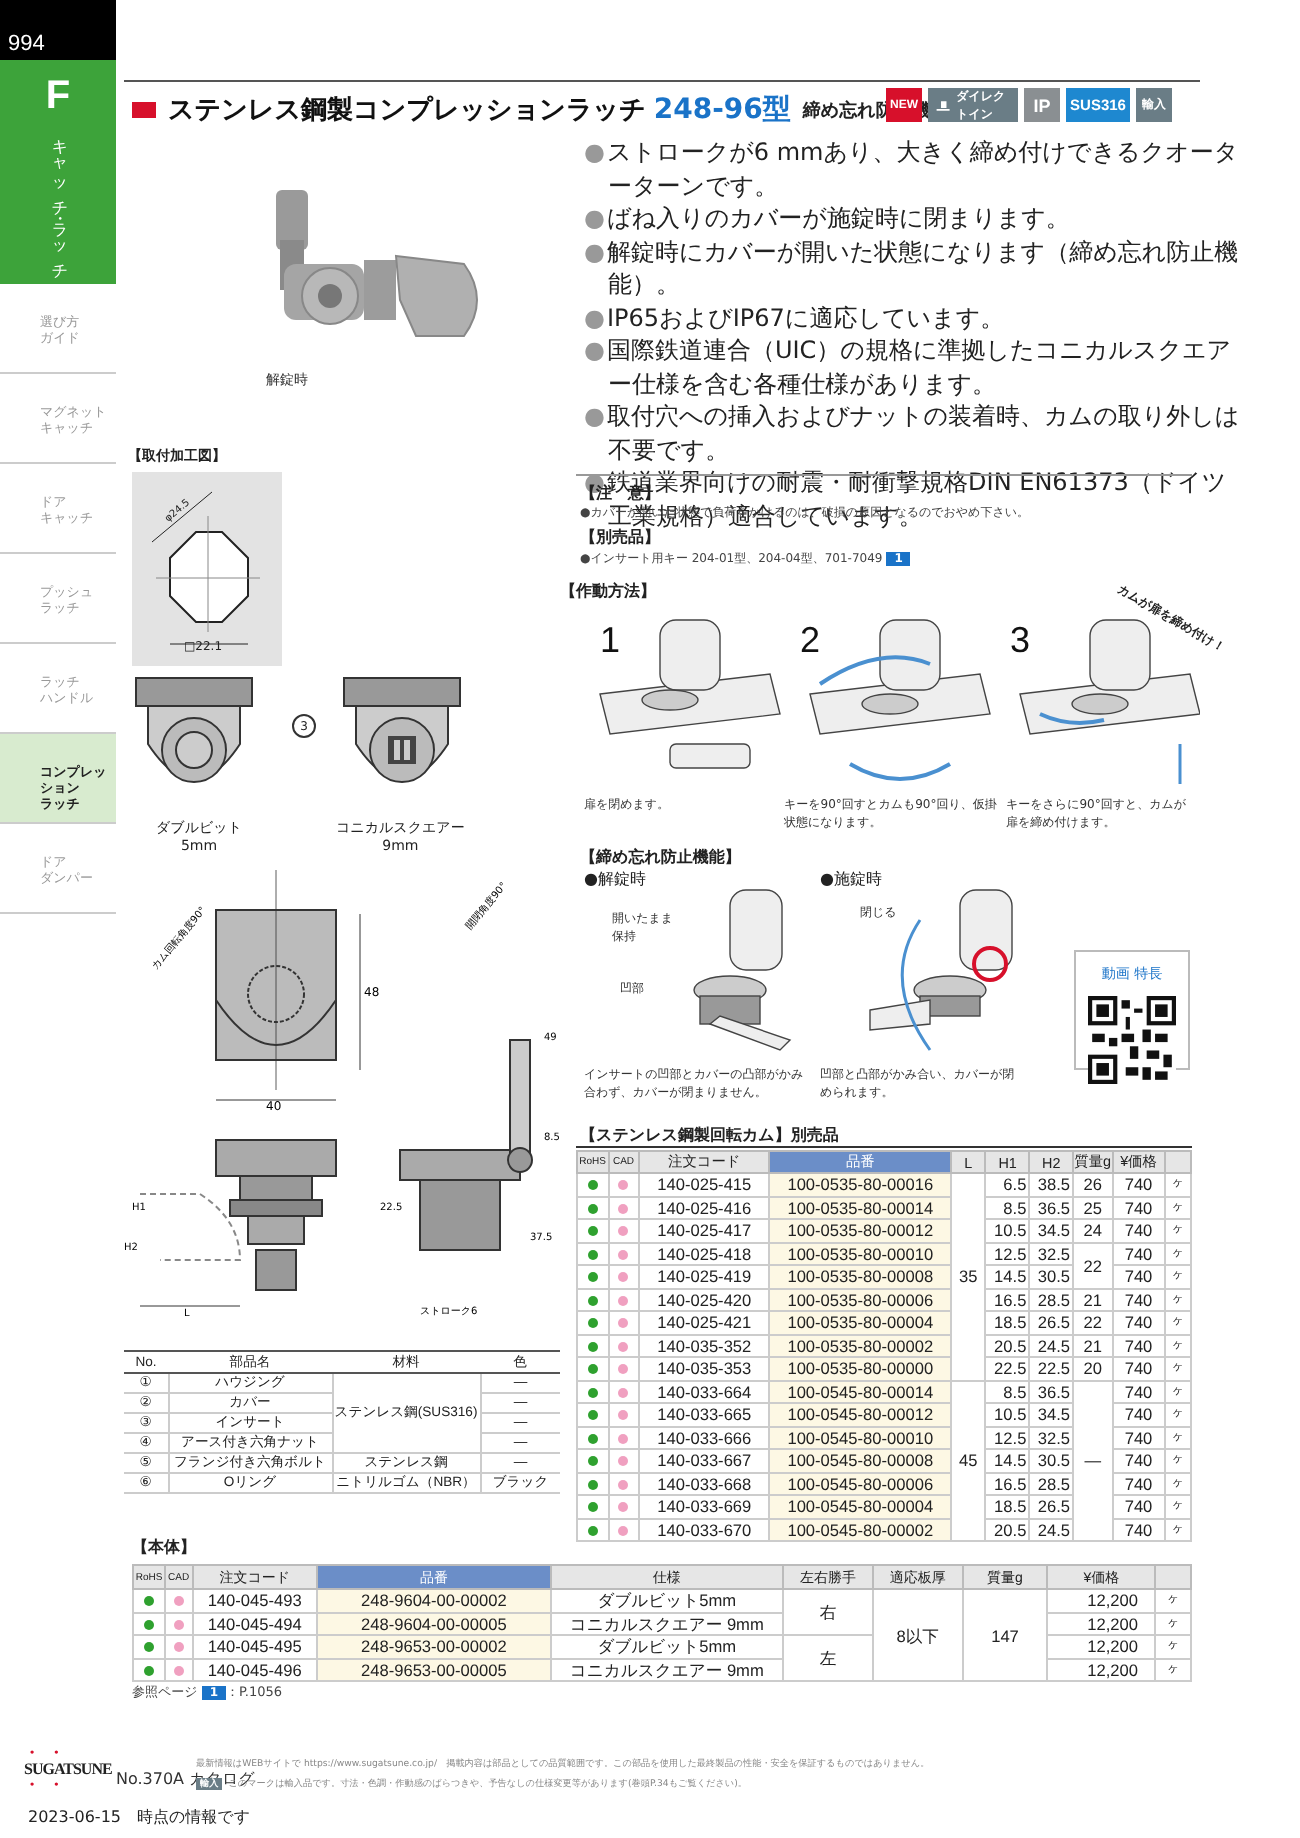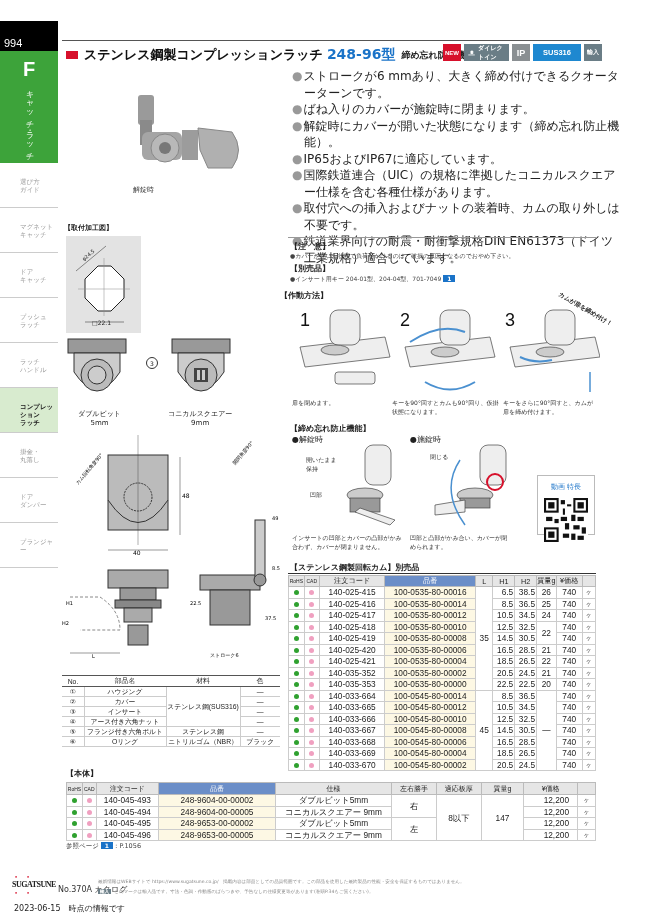--- a/index.html
+++ b/index.html
@@ -1,20 +1,20 @@
 <!DOCTYPE html>
 <html><head>
 <meta charset="utf-8">
 <style>
   * { box-sizing: border-box; margin: 0; padding: 0; }
   html, body { width: 650px; height: 919px; background: #fff; overflow: hidden; }
   body { font-family: "DejaVu Sans", "Liberation Sans", sans-serif; color: #222; position: relative; }
 
   
-  .sidebar { position: absolute; left: 0; top: 0; width: 58px; height: 692px; margin-top: 21px; }
+  .sidebar { position: absolute; left: 0; top: 0; width: 58px; height: 692px; }
   .page-num { height: 30px; background: #000; color: #fff; font-size: 11px; padding: 16px 0 0 4px; line-height: 12px; font-family: "Liberation Sans", sans-serif; }
   .section-tab { height: 112px; background: #3da33a; color: #fff; text-align: center; padding-top: 8px; }
   .section-tab .letter { font-size: 20px; font-weight: bold; font-family: "Liberation Sans", sans-serif; line-height: 20px; }
   .section-tab .vtext { writing-mode: vertical-rl; font-size: 8px; margin: 6px auto 0; line-height: 10px; letter-spacing: 1px; }
   .nav-item { height: 45px; border-bottom: 1px solid #ccc; font-size: 6.5px; color: #999; padding: 15px 0 0 20px; line-height: 8px; }
   .nav-item.active { background: #d8ebcf; color: #222; font-weight: bold; }
   .nav-item .l2 { display: block; }
 
   
   .title-rule { position: absolute; left: 62px; top: 40px; width: 208px; height: 1px; background: #555; }
@@ -22,21 +22,21 @@
   .title-bar { position: absolute; left: 66px; top: 46px; display: flex; align-items: center; white-space: nowrap; }
   .brand-mark { width: 12px; height: 8px; background: #d7102b; margin-right: 6px; }
   .title-main { font-size: 13px; font-weight: bold; color: #111; }
   .title-model { font-size: 14px; font-weight: bold; color: #1a73c8; margin-left: 4px; }
   .title-sub { font-size: 9px; font-weight: bold; color: #222; margin-left: 6px; }
   .badges { position: absolute; left: 443px; top: 44px; display: flex; gap: 3px; }
   .badge { height: 17px; font-size: 7.5px; color: #fff; font-weight: bold; display: flex; align-items: center; justify-content: center; padding: 0 3px; font-family: Liberation Sans, sans-serif; }
   .badge.new { background: #d7102b; width: 18px; font-size: 6px; }
   .badge.direct { background: #6a7d86; width: 45px; font-size: 6px; }
   .badge.ip { background: #8a8f92; width: 18px; font-size: 9px; }
-  .badge.sus { background: #1e88d0; width: 48px; }
+  .badge.sus { background: #1e88d0; width: 32px; }
   .badge.import { background: #6a7d86; width: 18px; font-size: 6px; }
 
   
   .photo { position: absolute; left: 120px; top: 90px; width: 130px; height: 90px; }
   .photo-caption { position: absolute; left: 133px; top: 185px; font-size: 7px; color: #333; }
 
   
   .features { position: absolute; left: 292px; top: 68px; width: 330px; font-size: 12px; line-height: 16.5px; color: #222; }
   .features li { list-style: none; padding-left: 12px; text-indent: -12px; }
   .features li::before { content: "●"; color: #999; margin-right: 1px; }
@@ -118,30 +118,22 @@
       </div>
       <div class="nav-item">
         <span class="l2">ラッチ</span>
         <span class="l2">ハンドル</span>
       </div>
       <div class="nav-item active">
         <span class="l2">コンプレッション</span>
         <span class="l2">ラッチ</span>
       </div>
       <div class="nav-item">
-        <span class="l2">掛金・</span>
-        <span class="l2">丸落し</span>
-      </div>
-      <div class="nav-item">
         <span class="l2">ドア</span>
         <span class="l2">ダンパー</span>
-      </div>
-      <div class="nav-item">
-        <span class="l2">プランジャー</span>
-        <span class="l2"></span>
       </div>
     </div>
 </div>
 
 <div class="title-rule"></div>
 <div class="title-rule2"></div>
 <div class="title-bar">
   <span class="brand-mark"></span>
   <span class="title-main">ステンレス鋼製コンプレッションラッチ</span>
   <span class="title-model">248-96型</span>

